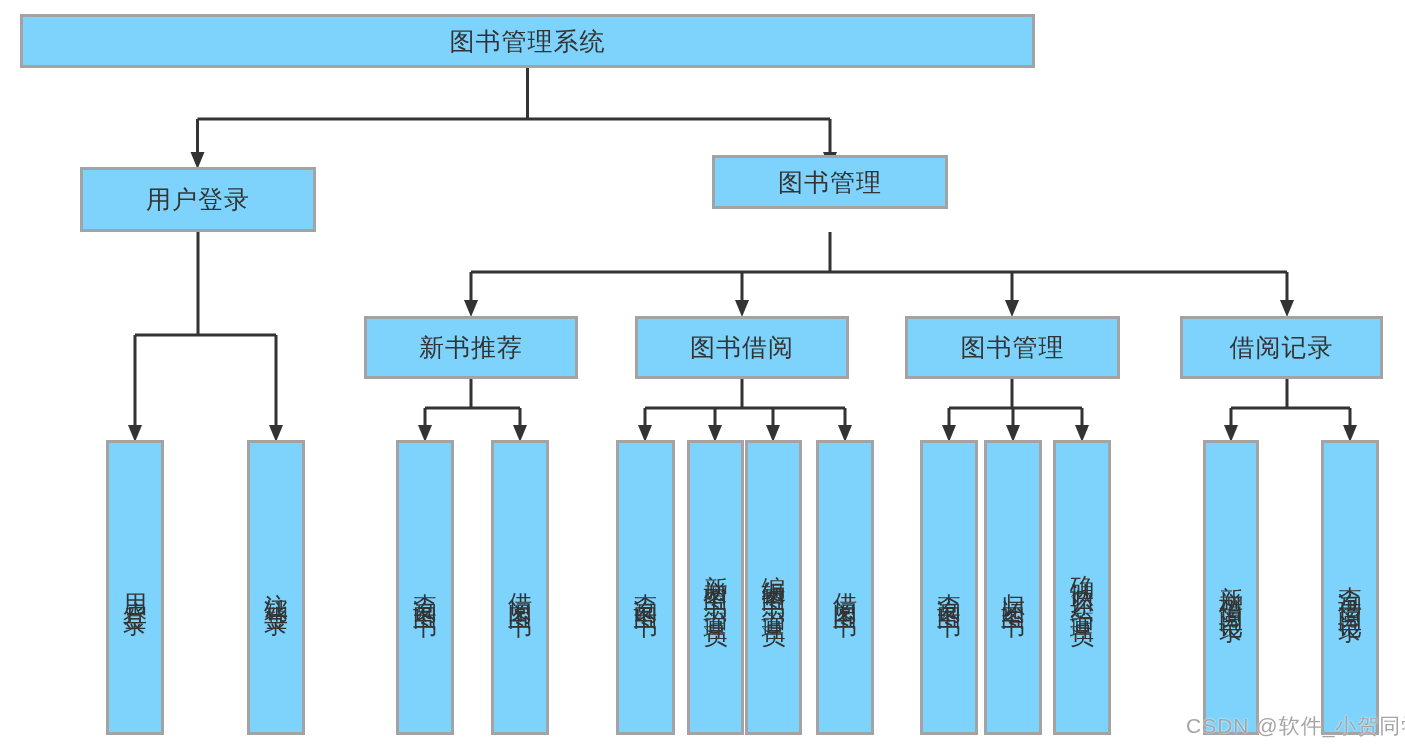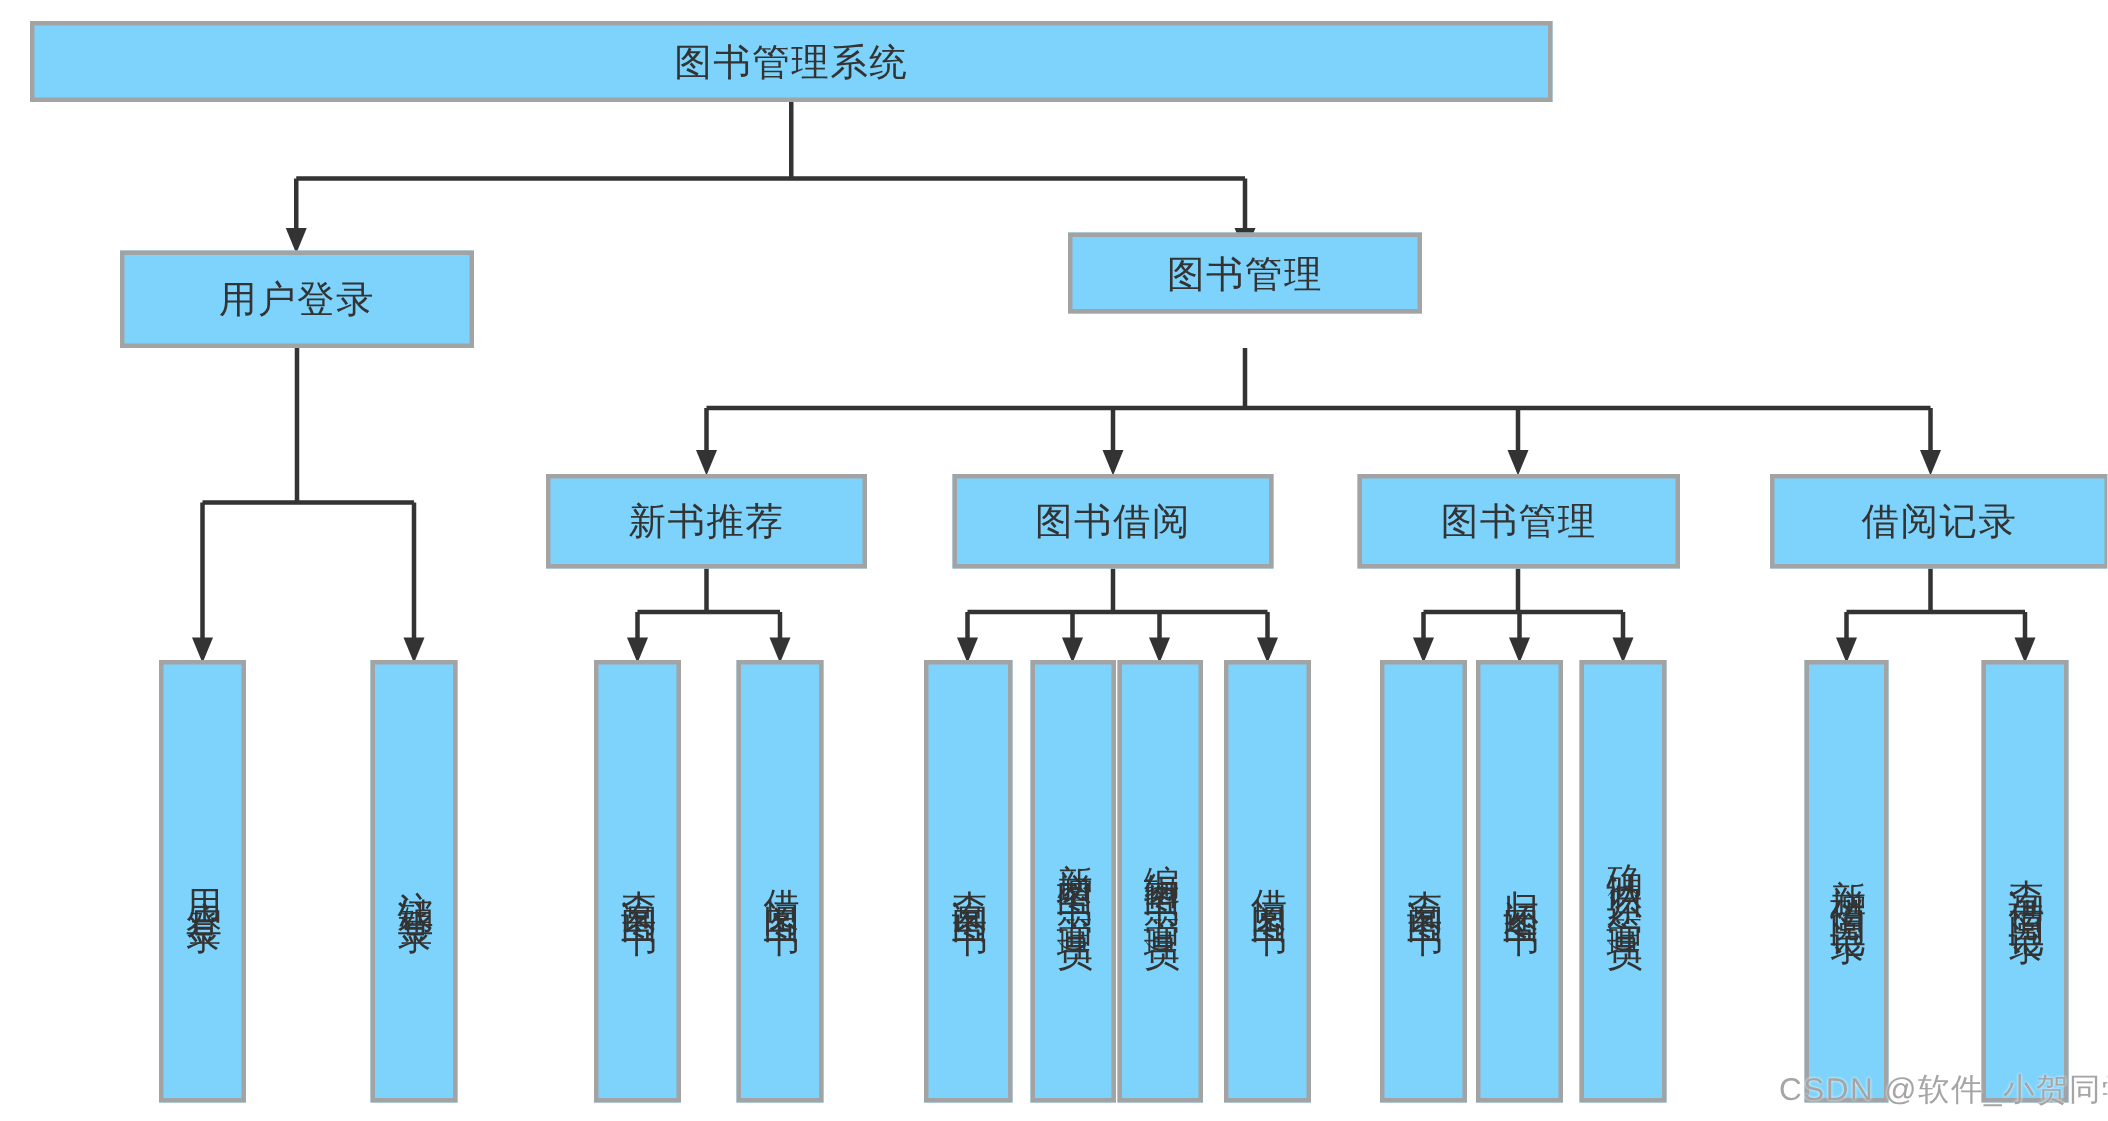--- a/index.html
+++ b/index.html
@@ -98,21 +98,21 @@
   </svg>
 
   <div class="node h" style="left:20px; top:14px; width:1015px; height:54px;">图书管理系统</div>
 
   <div class="node h" style="left:80px; top:167px; width:236px; height:65px;">用户登录</div>
   <div class="node h" style="left:712px; top:155px; width:236px; height:54px;">图书管理</div>
 
   <div class="node h" style="left:635px; top:316px; width:214px; height:63px;">图书借阅</div>
   <div class="node h" style="left:364px; top:316px; width:214px; height:63px;">新书推荐</div>
   <div class="node h" style="left:905px; top:316px; width:215px; height:63px;">图书管理</div>
-  <div class="node h" style="left:1180px; top:316px; width:226px; height:63px;">借阅记录</div>
+  <div class="node h" style="left:1180px; top:316px; width:203px; height:63px;">借阅记录</div>
 
   <div class="node v" style="left:106px; top:440px; width:58px; height:295px;">
     <span class="vtxt">用户登录</span>
   </div>
   <div class="node v" style="left:247px; top:440px; width:58px; height:295px;">
     <span class="vtxt">注销登录</span>
   </div>
 
   <div class="node v" style="left:396px; top:440px; width:58px; height:295px;">
     <span class="vtxt">查询图书</span>

